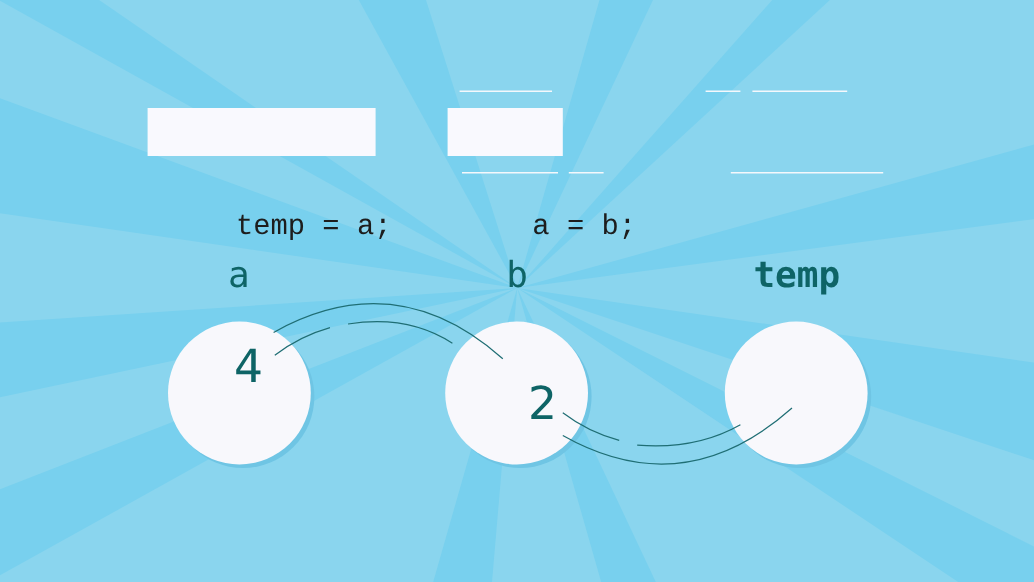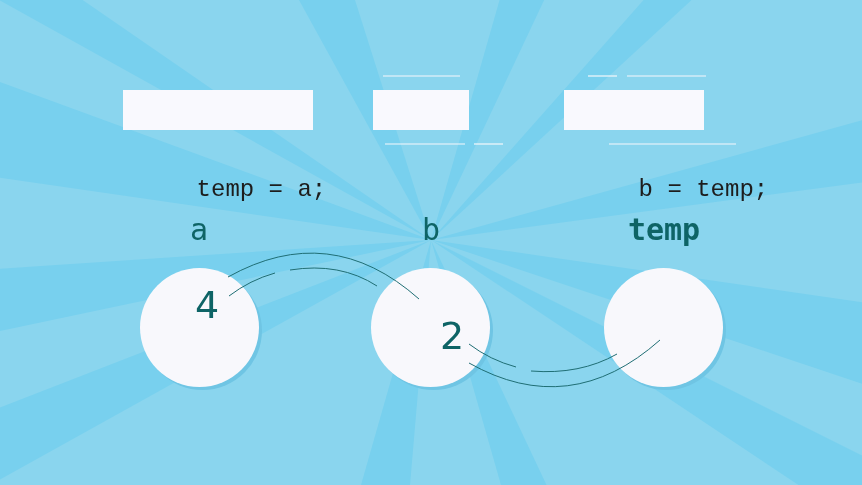--- a/index.html
+++ b/index.html
@@ -58,26 +58,23 @@
     </g>
   </svg>
 
   <div class="code" style="left:123px;">
     <span class="hl" style="left:0; width:190px;"></span>
     <span class="txt" style="padding-left:16px;">temp = a;</span>
   </div>
 
   <div class="code" style="left:373px;">
     <span class="hl" style="left:0; width:96px;"></span>
+    <span class="txt" style="padding-left:13px;">a = b;</span>
   </div>
 
-  <div class="code" style="left:564px;">
-    <span class="hl" style="left:0; width:140px;"></span>
-    <span class="txt" style="padding-left:17px;">b = temp;</span>
-  </div>
 
   <div class="var-label" style="left:199px;">a</div>
   <div class="var-label" style="left:431px;">b</div>
   <div class="var-label" style="left:664px;font-weight:bold;">temp</div>
 
   <div class="circle" style="left:140px; top:268px;"></div>
   <div class="circle" style="left:371px; top:268px;"></div>
   <div class="circle" style="left:604px; top:268px;"></div>
 
   <div class="val" style="left:195px; top:283px;">4</div>

